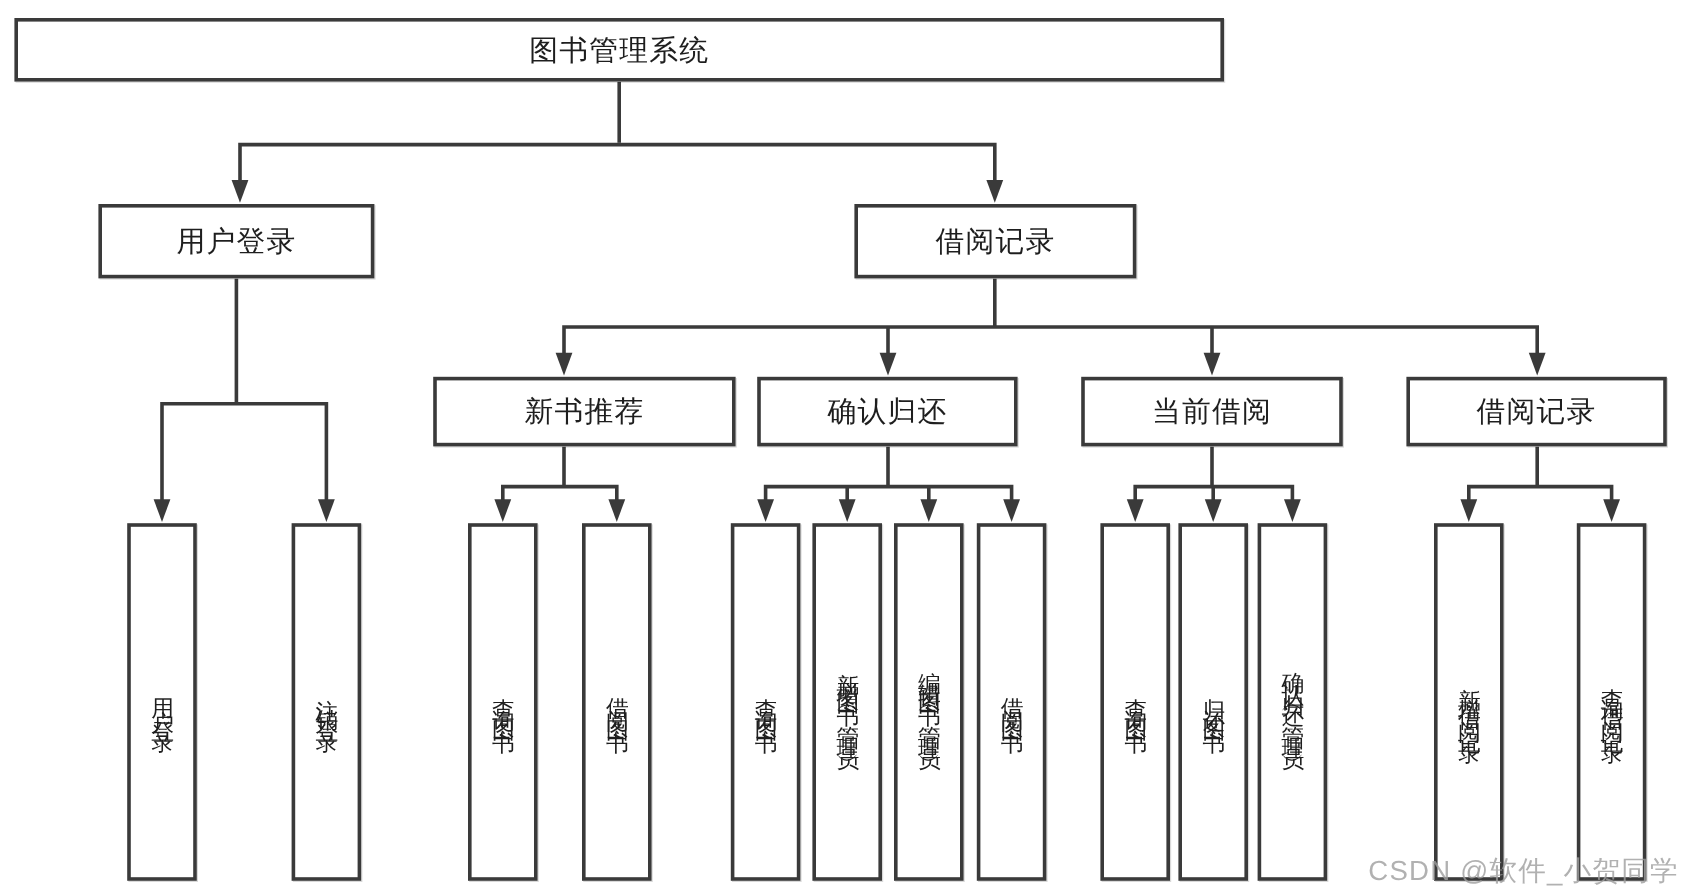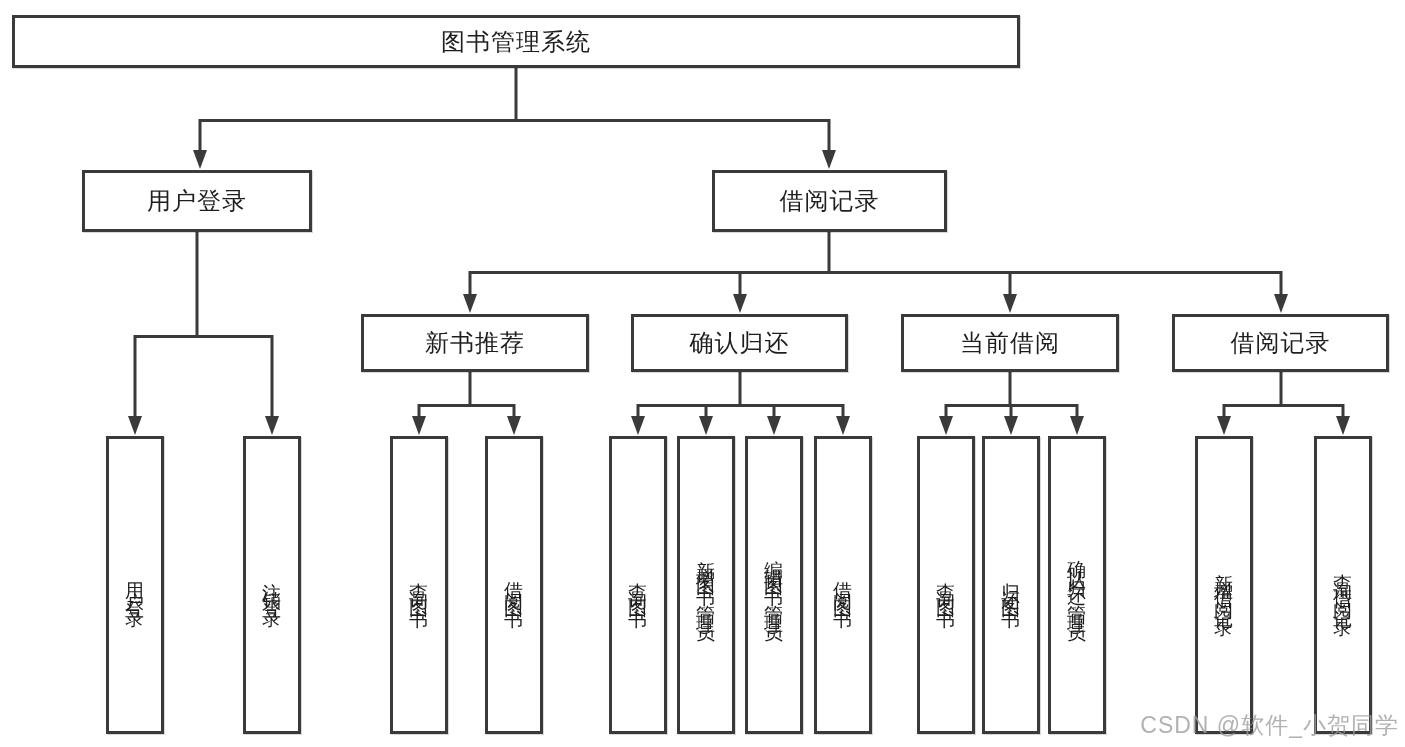--- a/index.html
+++ b/index.html
@@ -66,21 +66,21 @@
     <span>图书管理系统</span>
   </div>
 
   <div class="box h" style="left:82px;top:170px;width:230px;height:62px">
     <span>用户登录</span>
   </div>
   <div class="box h" style="left:712px;top:170px;width:235px;height:62px">
     <span>借阅记录</span>
   </div>
 
-  <div class="box h" style="left:361px;top:314px;width:228px;height:58px">
+  <div class="box h" style="left:361px;top:314px;width:252px;height:58px">
     <span>新书推荐</span>
   </div>
   <div class="box h" style="left:631px;top:314px;width:217px;height:58px">
     <span>确认归还</span>
   </div>
   <div class="box h" style="left:901px;top:314px;width:218px;height:58px">
     <span>当前借阅</span>
   </div>
   <div class="box h" style="left:1172px;top:314px;width:217px;height:58px">
     <span>借阅记录</span>

